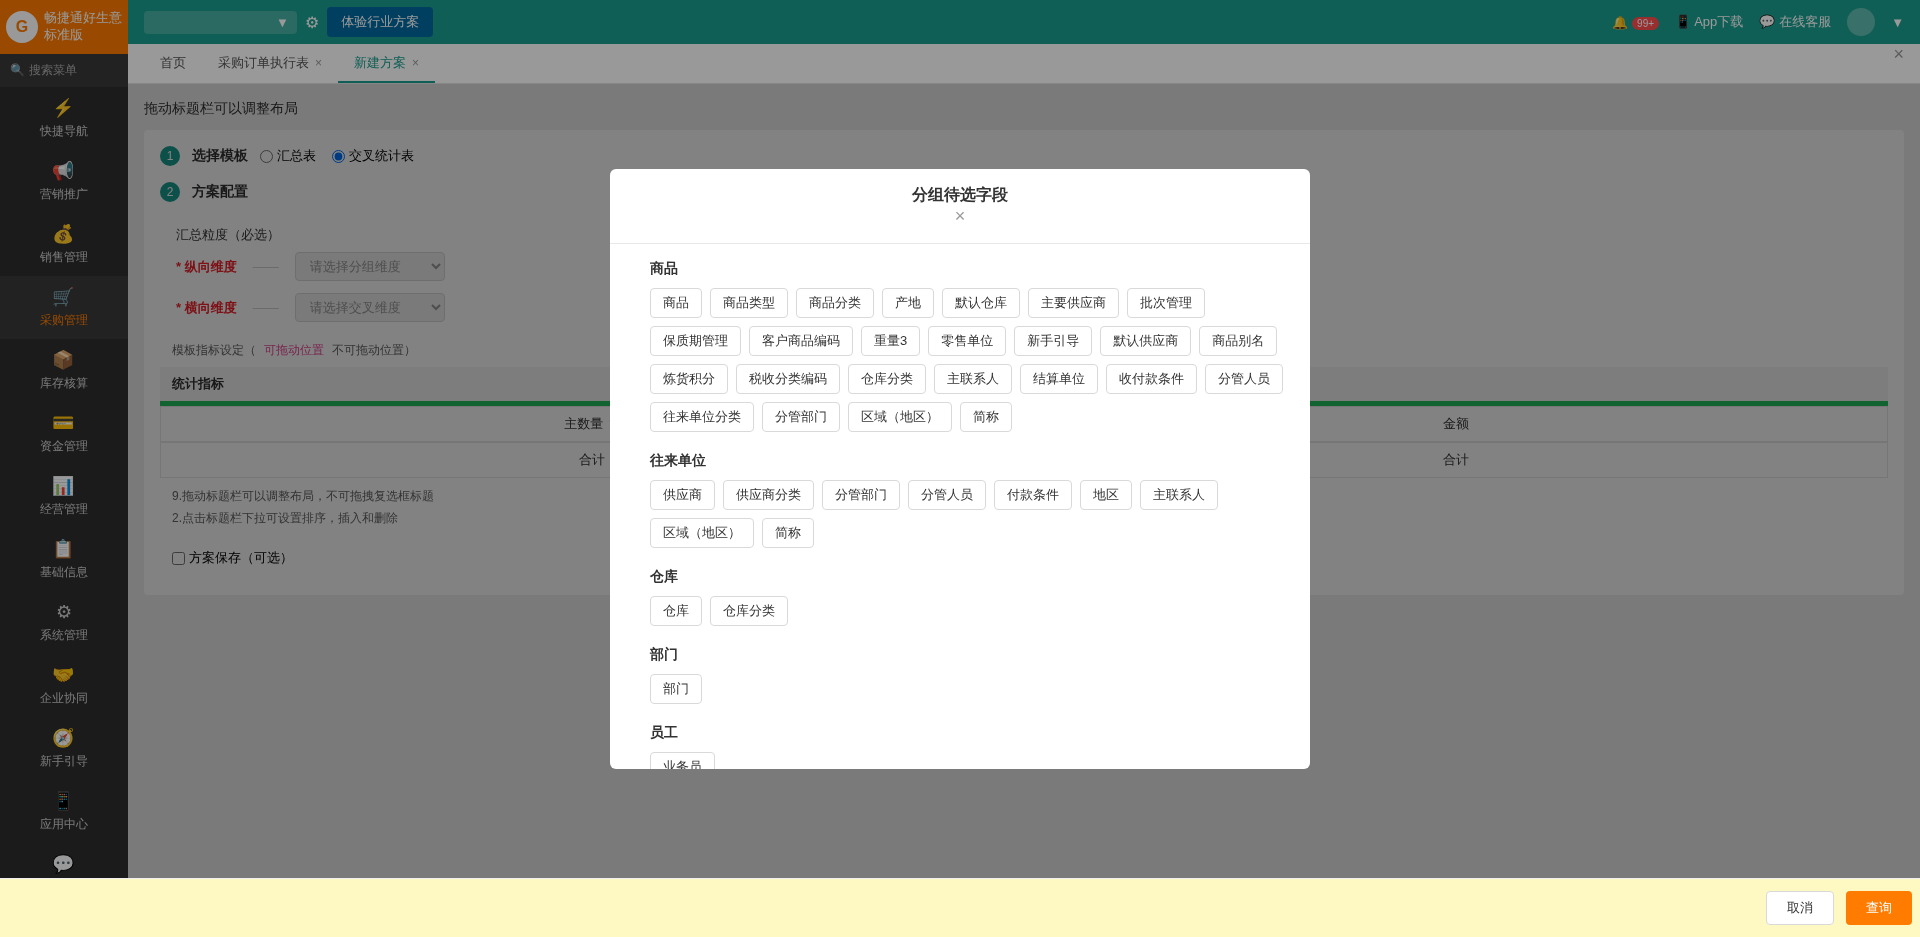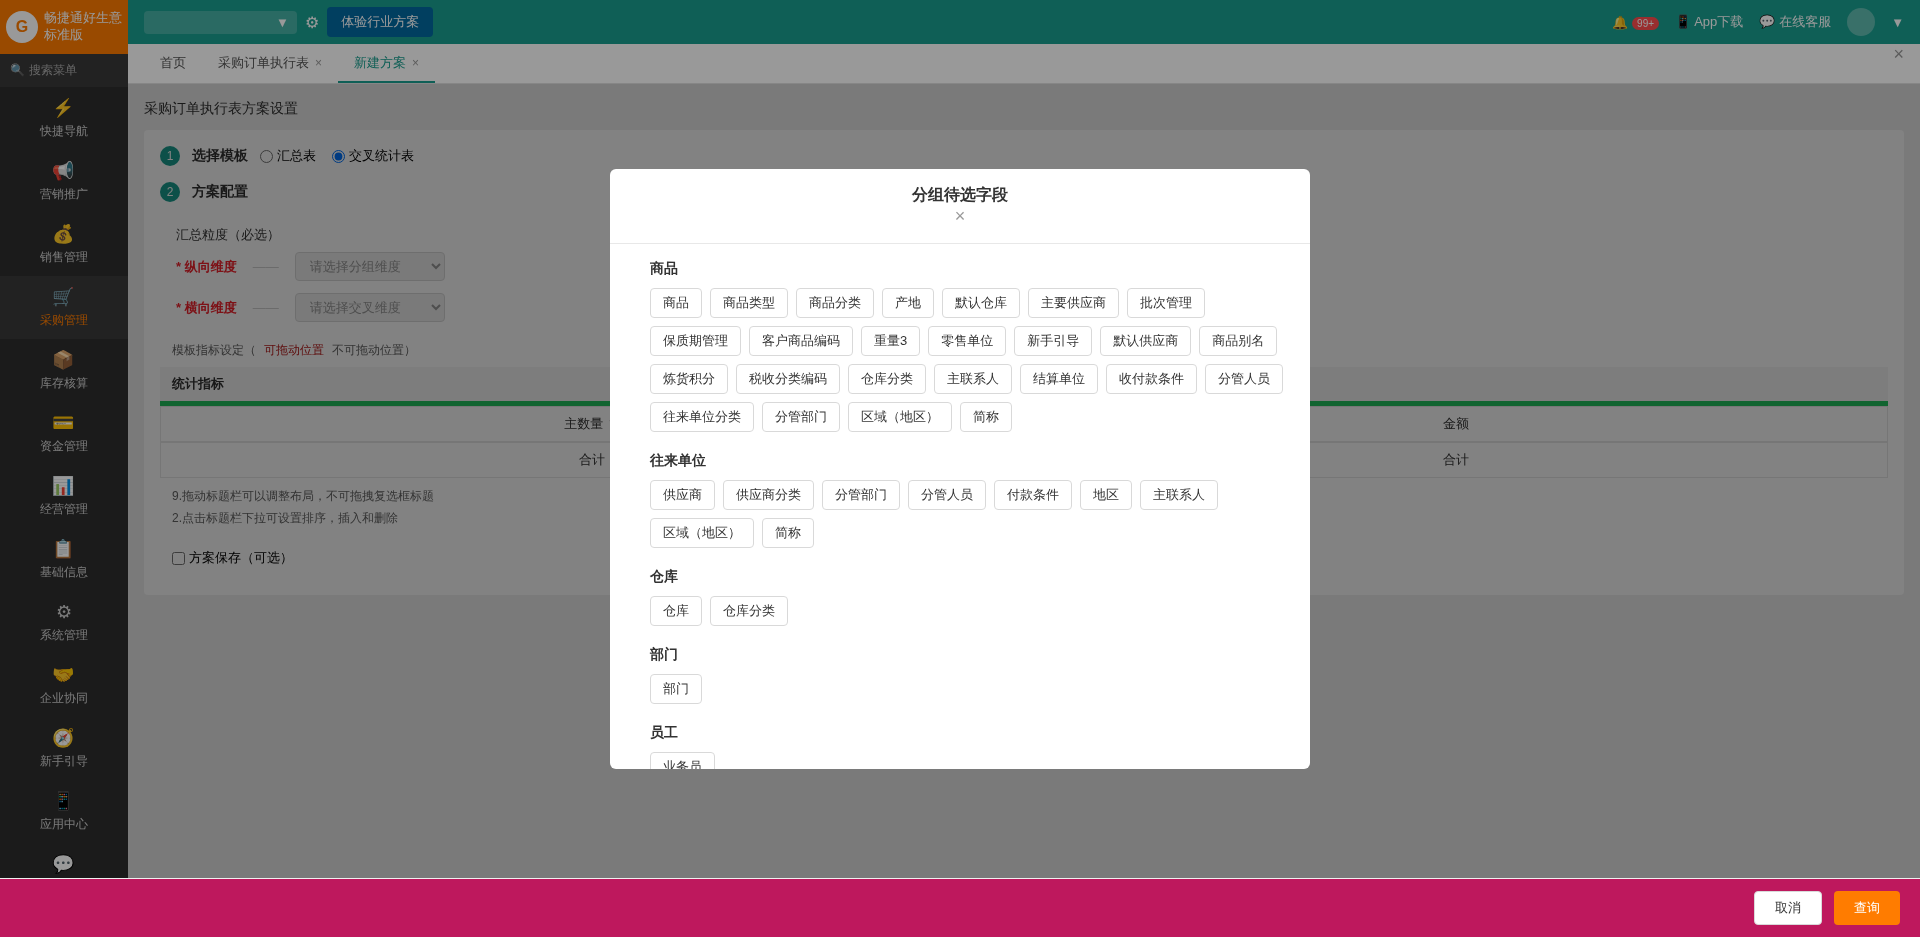--- a/index.html
+++ b/index.html
@@ -190,21 +190,21 @@
         <span class="tab-close">×</span>
       </div>
       <div class="tab active">
         <span>新建方案</span>
         <span class="tab-close">×</span>
       </div>
       <span class="tabs-close-all">×</span>
     </div>
 
     <div class="page-content" style="filter: brightness(0.85);">
-      <div class="page-title">采购订单执行表方案设置</div>
+      <div class="page-title">拖动标题栏可以调整布局</div>
       <div class="bg-form">
         <div class="step-row">
           <div class="step-badge">1</div>
           <div class="step-label">选择模板</div>
           <div class="radio-group">
             <label>
                 <input type="radio" name="template" style=""> 
                 <span>汇总表</span>
               </label>
             <label>
@@ -227,21 +227,21 @@
         </div>
         <div class="form-row" style="padding: 0 16px; margin-top: 8px;">
           <span style="color: #f5222d; font-weight: bold;">* 横向维度</span>
           <span style="color: #ccc; margin: 0 4px;">——</span>
           <select class="form-select">
             <option>请选择交叉维度</option>
           </select>
         </div>
         <div class="indicator-row">
           <span>模板指标设定（</span>
-          <span style="color: #b91c1c;">可拖动位置</span>
+          <span style="color: #ec4899;">可拖动位置</span>
           <span>不可拖动位置）</span>
         </div>
         <div>
           <div class="section-header">
             <span>统计指标</span>
           </div>
           <div class="table-header-row">
             <div class="table-cell">
               <span>主数量</span>
               <span> ▼</span>
@@ -342,18 +342,18 @@
         <div class="section-title">员工</div>
         <div class="field-grid" id="employee-grid">
             <div class="field-tag">业务员</div>
           </div>
       </div>
 
     </div>
   </div>
 </div>
 
-<div style="position:fixed; bottom:0; right:0; background:#be185d; padding:12px 20px; display:flex; gap:12px; z-index:300; border-top:1px solid #f0f0f0; width:100%;">
+<div style="position:fixed; bottom:0; right:0; background:#fef9c3; padding:12px 8px; display:flex; gap:12px; z-index:300; border-top:1px solid #f0f0f0; width:100%;">
   <div style="margin-left:auto; display:flex; gap:12px;">
     <button class="btn-cancel">取消</button>
     <button class="btn-confirm">查询</button>
   </div>
 </div>
 
 </body></html>

